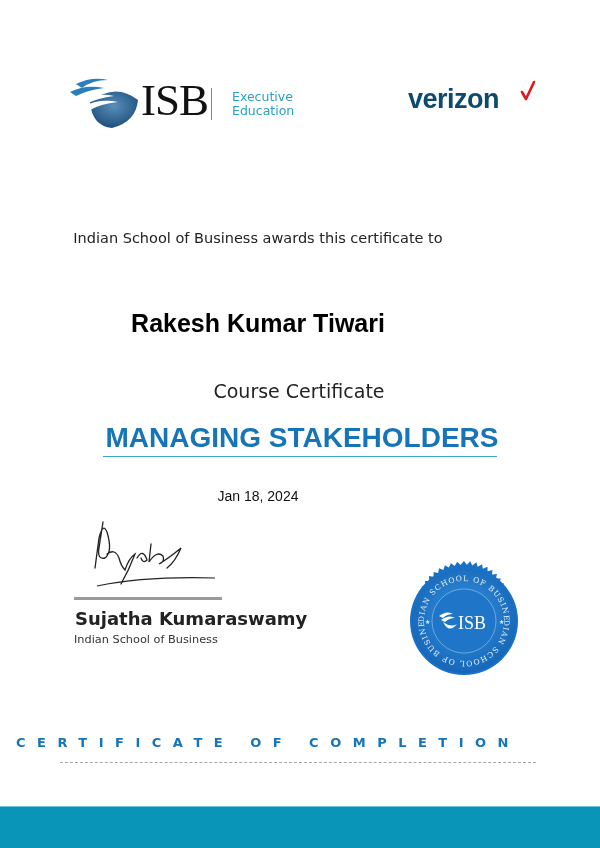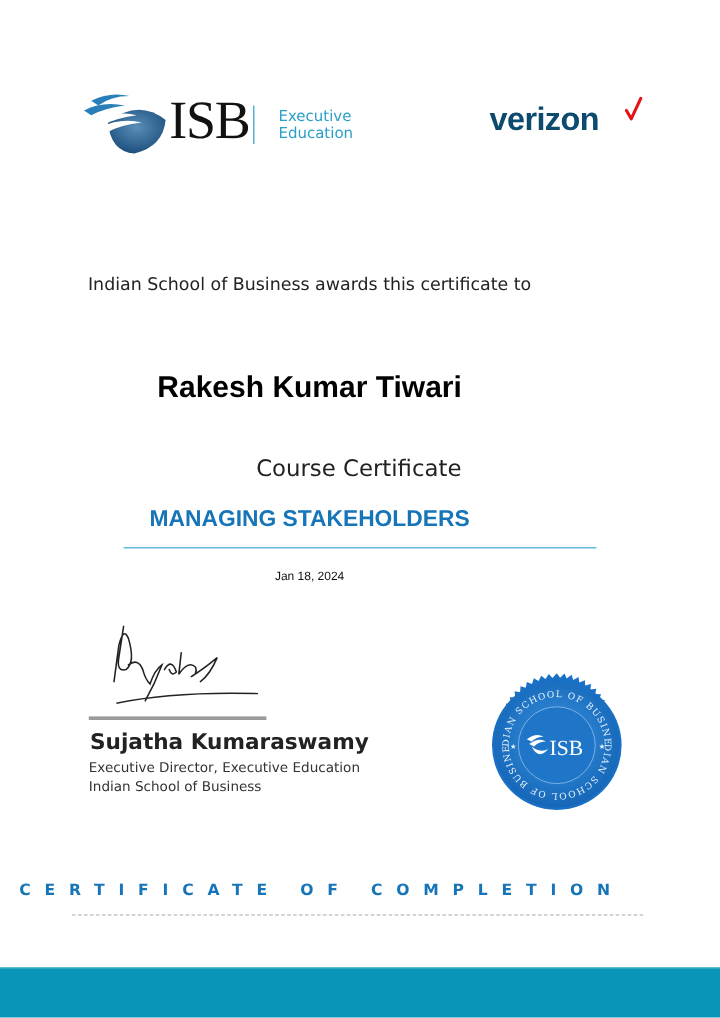--- a/index.html
+++ b/index.html
@@ -8,23 +8,23 @@
   .isb-logo { left: 70px; top: 72px; width: 220px; height: 56px; }
   .isb-text { left: 141px; top: 76px; font-family: "Liberation Serif", serif; font-size: 45px; color: #111; letter-spacing: -1px; line-height: 48px; }
   .isb-bar { left: 211px; top: 88px; width: 1px; height: 32px; background: #2a9fc9; }
   .isb-sub { left: 232px; top: 90px; font-family: "DejaVu Sans", sans-serif; font-size: 12.5px; line-height: 14px; color: #2a9fc9; }
   .verizon { left: 408px; top: 84px; font-family: "Liberation Sans", sans-serif; font-weight: bold; font-size: 27px; color: #0c4a6e; letter-spacing: -0.5px; line-height: 30px; }
   .verizon-check { left: 520px; top: 80px; }
   .center { left: 0; width: 516px; text-align: center; }
   .awards { top: 230px; font-size: 14.5px; color: #222; }
   .recipient { top: 264px; font-family: "Liberation Sans", sans-serif; font-weight: bold; font-size: 25px; color: #000; margin-top: 45px; }
   .cert-type { top: 380px; font-size: 19px; color: #222; padding-left: 41px; }
-  .course { top: 422px; font-family: "Liberation Sans", sans-serif; font-weight: bold; font-size: 19px; color: #1674b8; }
+  .course { top: 422px; font-family: "Liberation Sans", sans-serif; font-weight: bold; font-size: 28px; color: #1674b8; margin-left: 44px; }
   .course-line { left: 103px; top: 456px; width: 394px; height: 1px; background: #3aa7cf; }
-  .date { top: 475px; font-family: "Liberation Sans", sans-serif; font-size: 10px; color: #111; }
+  .date { top: 488px; font-family: "Liberation Sans", sans-serif; font-size: 14px; color: #111; }
   .signature { left: 85px; top: 518px; }
   .sig-rule { left: 74px; top: 597px; width: 148px; height: 3px; background: #9a9a9a; }
   .signer-name { left: 75px; top: 608px; font-weight: bold; font-size: 18px; color: #222; }
   .signer-title { left: 74px; top: 632px; font-size: 11.3px; color: #333; line-height: 16px; }
   .seal { left: 403px; top: 560px; }
   .completion { top: 735px; font-family: "DejaVu Sans", sans-serif; font-weight: bold; font-size: 13px; letter-spacing: 11.5px; color: #1674b8; padding-left: 10px; }
   .dash-line { left: 60px; top: 762px; width: 476px; height: 1px; border-top: 1.5px dashed #a7a7a7; }
   .footer-band { left: 0; top: 806px; width: 600px; height: 42px; background: #0895b8; border-top: 1px solid #6ac3d8; }
 </style>
 </head>
@@ -64,21 +64,20 @@
 <div class="abs course-line"></div>
 <div class="abs center date">Jan 18, 2024</div>
 
 <svg class="abs signature" width="140" height="80" viewBox="0 0 140 80">
   <path d="M18 4 L14 30 Q12 42 20 40 Q28 34 22 14 Q18 4 14 20 L10 50 M22 36 Q30 30 34 40 Q36 48 40 52 Q44 40 50 36 Q44 52 36 66 M52 40 Q58 30 62 42 Q58 46 56 40 M66 26 L64 44 Q72 32 78 38 Q80 44 74 46 Q84 40 96 30 Q90 44 82 50" stroke="#222" stroke-width="1.3" fill="none" stroke-linecap="round"></path>
   <path d="M12 68 Q60 58 130 60" stroke="#222" stroke-width="1.2" fill="none"></path>
 </svg>
 <div class="abs sig-rule"></div>
 <div class="abs signer-name">Sujatha Kumaraswamy</div>
 <div class="abs signer-title">
-  <div>Executive Director, Executive Education</div>
   <div>Indian School of Business</div>
 </div>
 
 <svg class="abs seal" width="122" height="122" viewBox="0 0 122 122">
   <defs>
     <radialGradient id="sg" cx="50%" cy="45%" r="55%">
       <stop offset="0%" stop-color="#3a95e0"></stop>
       <stop offset="100%" stop-color="#1566b8"></stop>
     </radialGradient>
     <path id="ringTop" d="M 21 61 A 40 40 0 0 1 101 61"></path>

